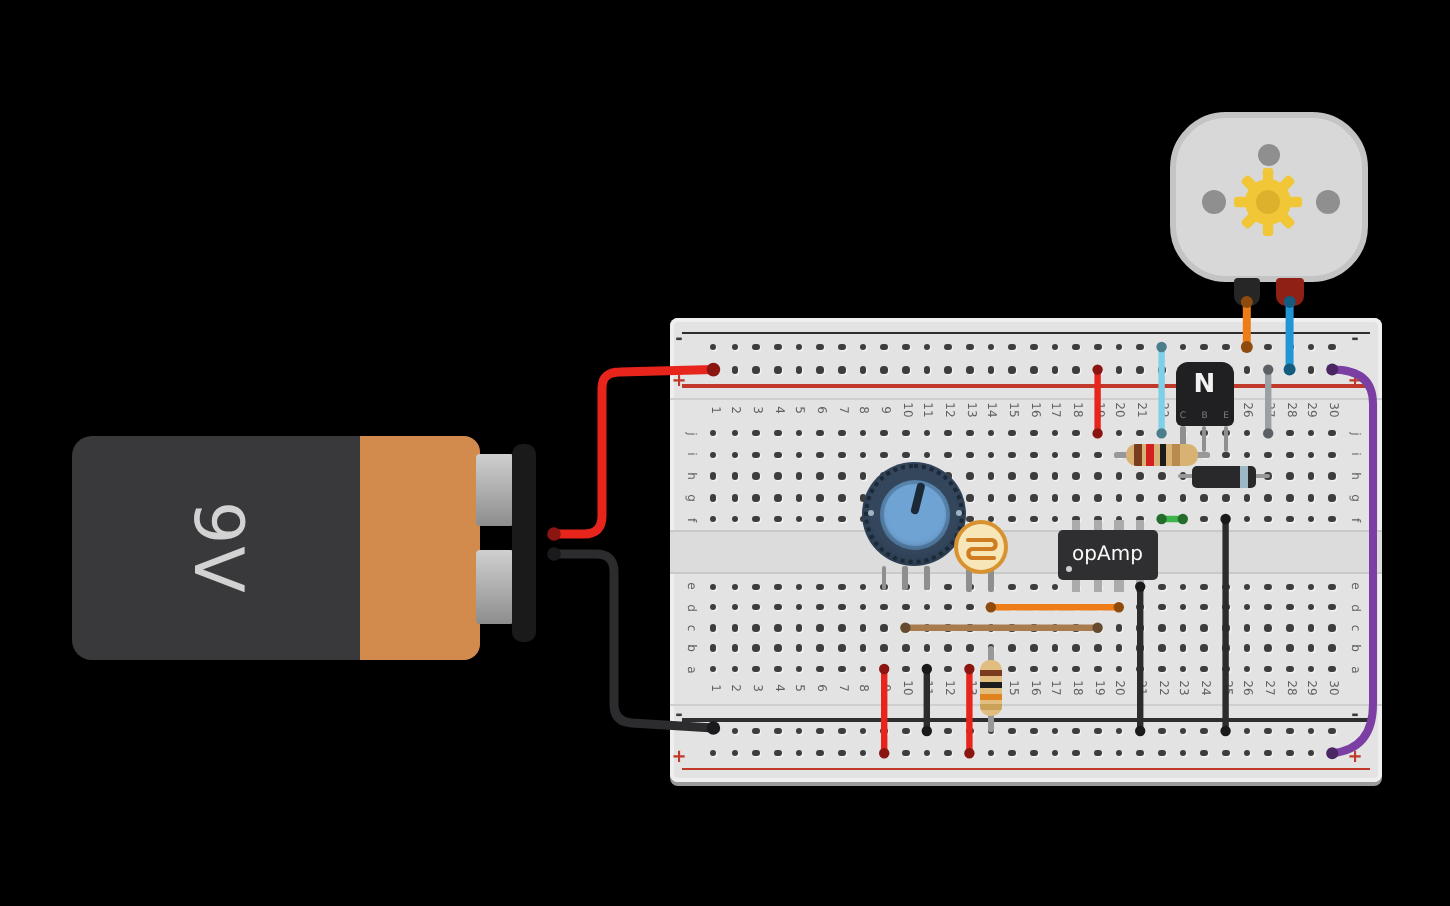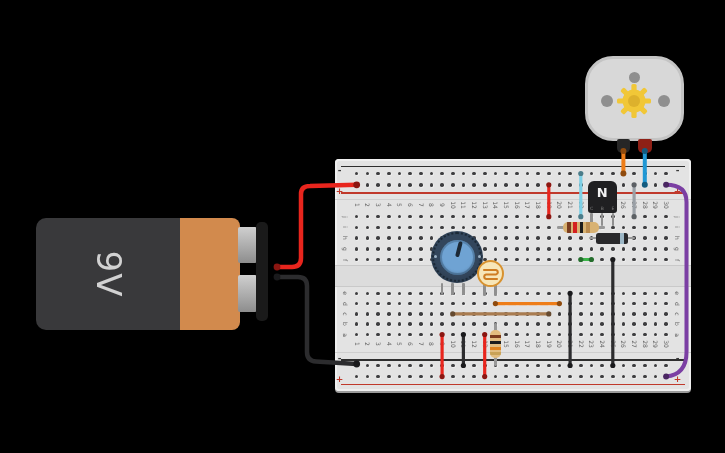--- a/index.html
+++ b/index.html
@@ -669,20 +669,34 @@
 
   <div id="ldr">
     <div class="leg" style="left:6.4px;top:24px;height:12px;"></div>
     <div class="leg" style="left:17.1px;top:24px;height:12px;"></div>
     <div class="ldr-body"></div>
     <svg style="position:absolute;left:0;top:0;" width="27" height="27" viewBox="0 0 27 27">
       <path d="M7 10 H19 A2.3 2.3 0 0 1 19 14.5 H9 A2.3 2.3 0 0 0 9 19 H20" stroke="#cf7d22" stroke-width="2.1" fill="none" stroke-linecap="round"></path>
     </svg>
   </div>
 
+  <div id="opamp">
+    <div class="ic-pin" style="left:7.1px;top:2.5px;"></div>
+    <div class="ic-pin" style="left:17.8px;top:2.5px;"></div>
+    <div class="ic-pin" style="left:28.4px;top:2.5px;"></div>
+    <div class="ic-pin" style="left:39.1px;top:2.5px;"></div>
+    <div class="ic-pin" style="left:7.1px;top:32.5px;"></div>
+    <div class="ic-pin" style="left:17.8px;top:32.5px;"></div>
+    <div class="ic-pin" style="left:28.4px;top:32.5px;"></div>
+    <div class="ic-pin" style="left:39.1px;top:32.5px;"></div>
+    <div class="ic-body">
+      <span class="ic-label">opAmp</span>
+    </div>
+    <div class="ic-dot"></div>
+  </div>
 
   <div id="transistor">
     <div class="leg" style="left:2.7px;top:32px;height:13px;"></div>
     <div class="leg" style="left:13.4px;top:32px;height:13px;"></div>
     <div class="leg" style="left:24px;top:32px;height:13px;"></div>
     <div class="tr-body">
       <div class="tr-label">N</div>
       <span class="tr-pin-label" style="left:1px;">C</span>
       <span class="tr-pin-label" style="left:11.8px;">B</span>
       <span class="tr-pin-label" style="left:22.5px;">E</span>

